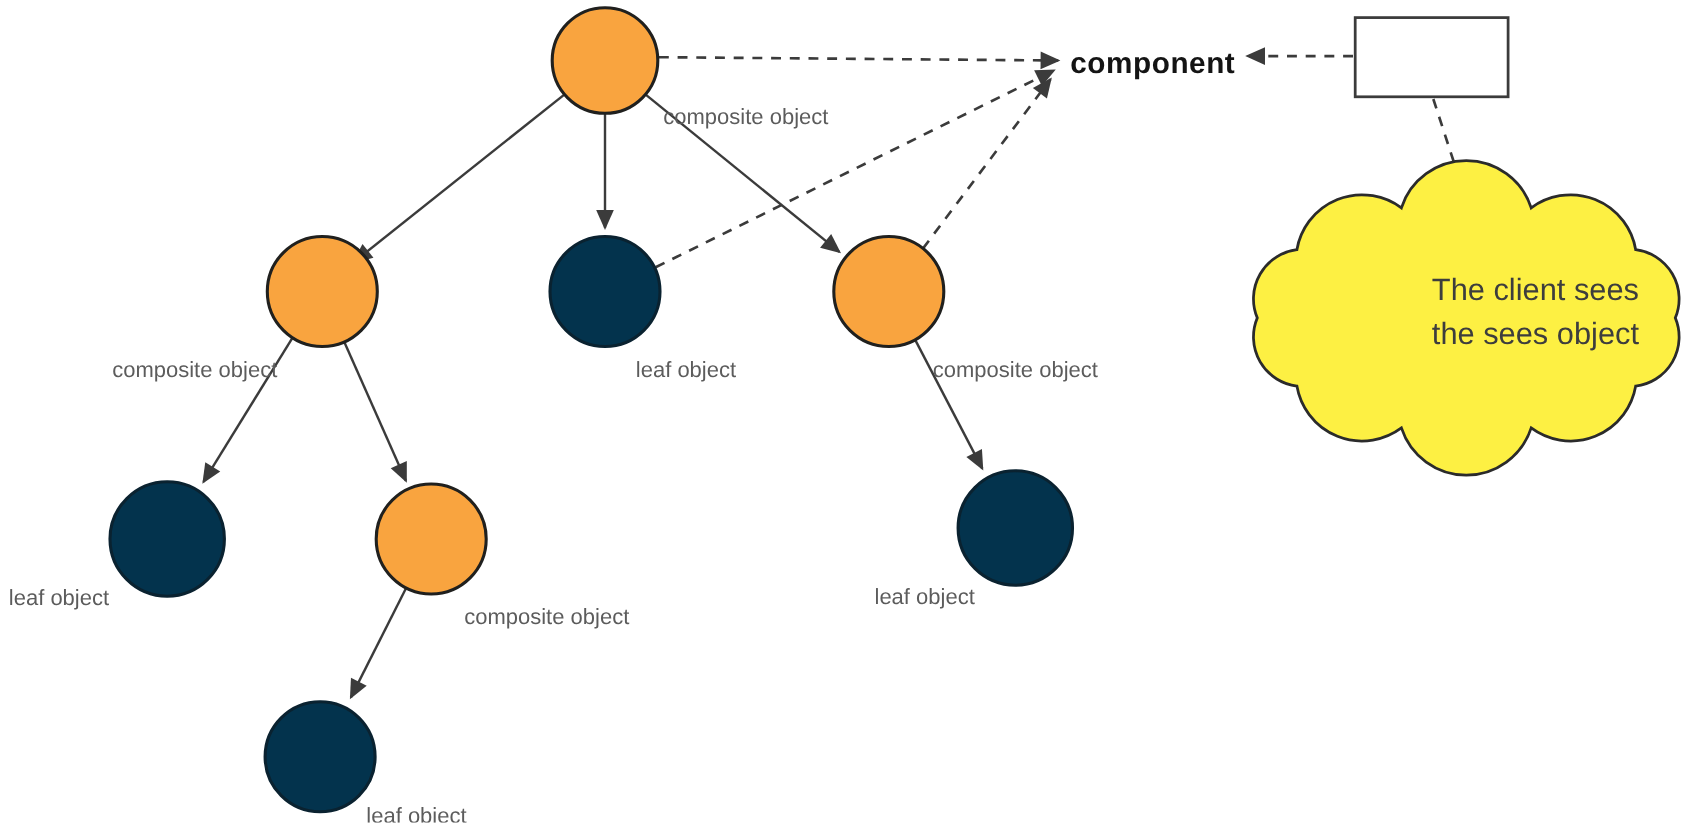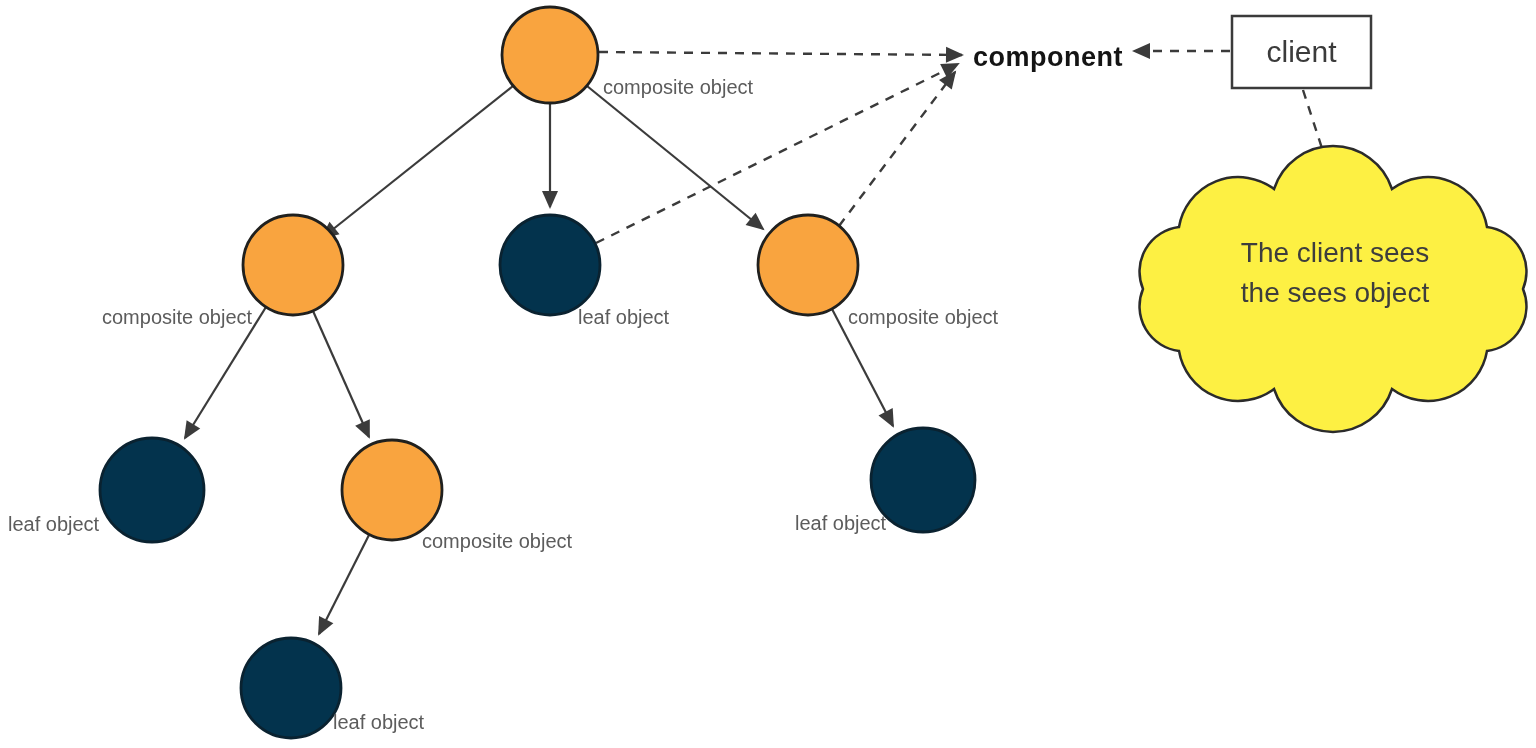--- a/index.html
+++ b/index.html
@@ -18,20 +18,21 @@
   .stage svg {
     position: absolute;
     left: 0; top: 0;
   }
   .node-label {
     position: absolute;
     font-size: 20px;
     color: #5c5c5c;
     white-space: nowrap;
     line-height: 22px;
+    margin-top: 20px;
   }
   .component-label {
     position: absolute;
     left: 973px;
     top: 42px;
     font-size: 27px;
     font-weight: bold;
     color: #141414;
     white-space: nowrap;
     letter-spacing: 0.5px;
@@ -45,23 +46,23 @@
     height: 72px;
     display: flex;
     align-items: center;
     justify-content: center;
     font-size: 30px;
     color: #3b3b3b;
   }
   .cloud-text {
     position: absolute;
     left: 1180px;
-    top: 233px;
+    top: 244px;
     width: 310px;
-    text-align: center;
+    text-align: right;
     font-size: 28px;
     line-height: 40px;
     color: #3d3d3d;
   }
 </style>
 </head>
 <body>
 
 <div class="stage">
 
@@ -118,20 +119,19 @@
   <div class="node-label" style="left:102px; top:306px;">composite object</div>
   <div class="node-label" style="left:578px; top:306px;">leaf object</div>
   <div class="node-label" style="left:848px; top:306px;">composite object</div>
   <div class="node-label" style="left:8px; top:513px;">leaf object</div>
   <div class="node-label" style="left:422px; top:530px;">composite object</div>
   <div class="node-label" style="left:795px; top:512px;">leaf object</div>
   <div class="node-label" style="left:333px; top:711px;">leaf object</div>
 
   <div class="component-label">component</div>
 
-  <div class="client-box-label">client</div>
 
   <div class="cloud-text">
     <div>The client sees</div>
     <div>the sees object</div>
   </div>
 
 </div>
 
 </body></html>

